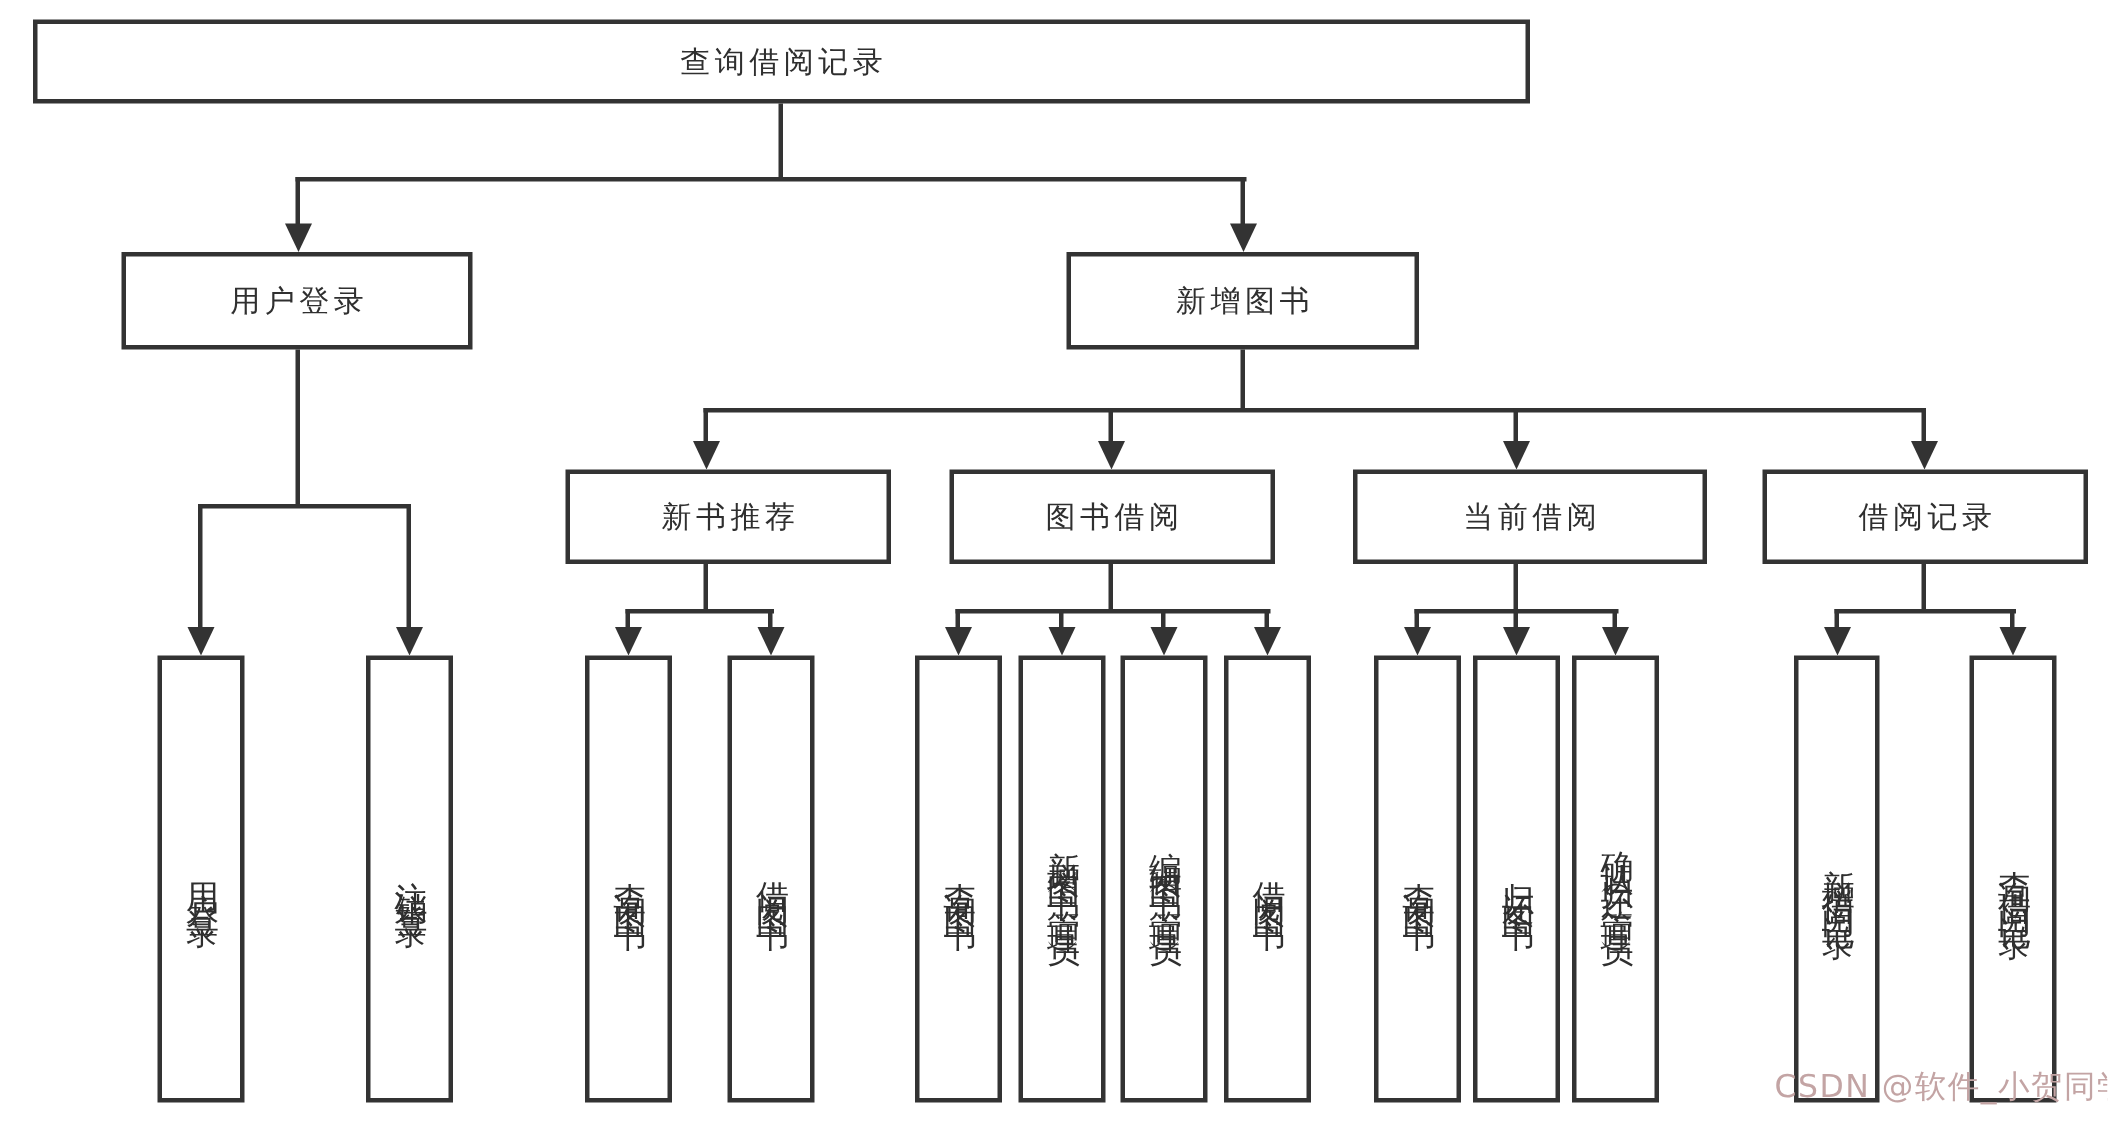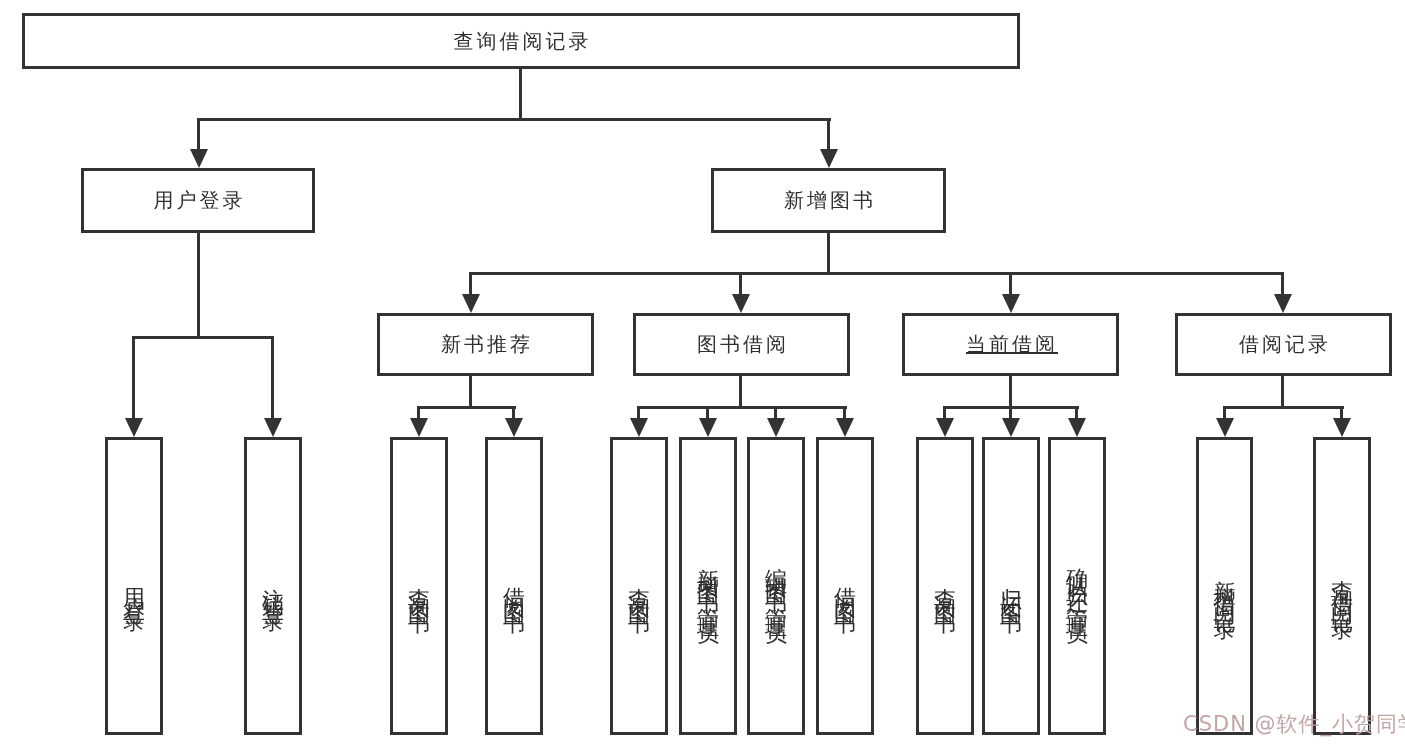--- a/index.html
+++ b/index.html
@@ -61,21 +61,21 @@
   <div class="arrow" style="left:462px;top:294px;"></div>
   <div class="seg" style="left:739px;top:272px;width:3px;height:24px;"></div>
   <div class="arrow" style="left:732px;top:294px;"></div>
   <div class="seg" style="left:1009px;top:272px;width:3px;height:24px;"></div>
   <div class="arrow" style="left:1002px;top:294px;"></div>
   <div class="seg" style="left:1281px;top:272px;width:3px;height:24px;"></div>
   <div class="arrow" style="left:1274px;top:294px;"></div>
 
   <div class="node h" style="left:377px;top:313px;width:217px;height:63px;">新书推荐</div>
   <div class="node h" style="left:633px;top:313px;width:217px;height:63px;">图书借阅</div>
-  <div class="node h" style="left:902px;top:313px;width:217px;height:63px;text-decoration:underline;">当前借阅</div>
+  <div class="node h" style="left:902px;top:313px;width:236px;height:63px;">当前借阅</div>
   <div class="node h" style="left:1175px;top:313px;width:217px;height:63px;">借阅记录</div>
 
   <div class="seg" style="left:469px;top:376px;width:3px;height:30px;"></div>
   <div class="seg" style="left:739px;top:376px;width:3px;height:30px;"></div>
   <div class="seg" style="left:1009px;top:376px;width:3px;height:30px;"></div>
   <div class="seg" style="left:1281px;top:376px;width:3px;height:30px;"></div>
 
   <div class="seg" style="left:417px;top:406px;width:99px;height:3px;"></div>
   <div class="seg" style="left:637px;top:406px;width:210px;height:3px;"></div>
   <div class="seg" style="left:943px;top:406px;width:136px;height:3px;"></div>

